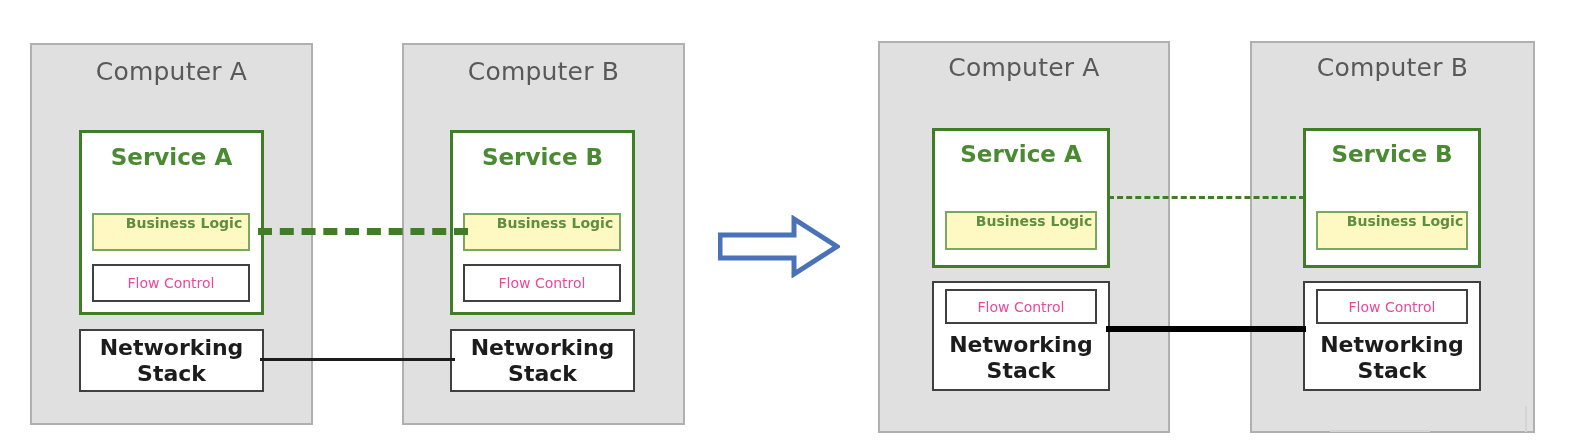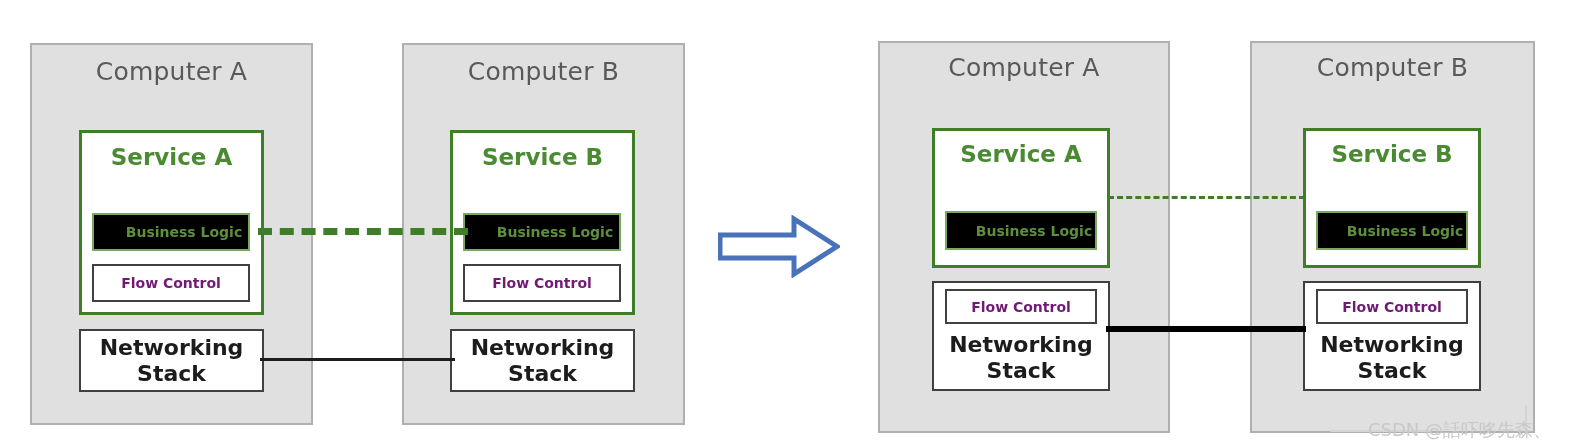--- a/index.html
+++ b/index.html
@@ -47,46 +47,46 @@
     left: 0;
     right: 0;
     text-align: center;
     color: #4a8a32;
     font-weight: 700;
     white-space: nowrap;
   }
 
   .bl-box {
     position: absolute;
-    background: #000000;
+    background: #fef9c3;
     border: 2px solid #7aa85f;
+    box-sizing: border-box;
+    display: flex;
+    align-items: flex-start;
+    justify-content: center;
+    padding-left: 26px;
+  }
+  .bl-box span {
+    color: #5e8f3e;
+    font-weight: 700;
+    white-space: nowrap;
+  }
+
+  .fc-box {
+    position: absolute;
+    background: #ffffff;
+    border: 2px solid #404040;
     box-sizing: border-box;
     display: flex;
     align-items: center;
     justify-content: center;
-    padding-left: 26px;
-  }
-  .bl-box span {
-    color: #5e8f3e;
-    font-weight: 700;
-    white-space: nowrap;
-  }
-
-  .fc-box {
-    position: absolute;
-    background: #ffffff;
-    border: 2px solid #404040;
-    box-sizing: border-box;
-    display: flex;
-    align-items: center;
-    justify-content: center;
   }
   .fc-box span {
-    color: #701a75;
-    font-weight: 700;
+    color: #ec4899;
+    font-weight: 400;
     white-space: nowrap;
   }
 
   .ns-box {
     position: absolute;
     background: #ffffff;
     border: 2px solid #404040;
     box-sizing: border-box;
   }
   .ns-label {
@@ -227,15 +227,14 @@
     <div class="fc-box" style="left:1316px; top:289px; width:152px; height:35px;">
       <span style="font-size:14px;">Flow Control</span>
     </div>
 
     <div class="conn dash-thin" style="left:1108px; top:196px; width:197px;"></div>
     <div class="conn solid-thick" style="left:1106px; top:326px; width:200px;"></div>
   </div>
 
   <div class="wm-rule" style="left:1330px; top:430px; width:100px; height:2px;"></div>
   <div class="wm-rule" style="left:1525px; top:406px; width:2px; height:26px;"></div>
-  <div class="watermark" style="left:1368px; top:418px; font-size:18px;">CSDN @話吓哆先森、</div>
 
 </div>
 
 </body></html>

